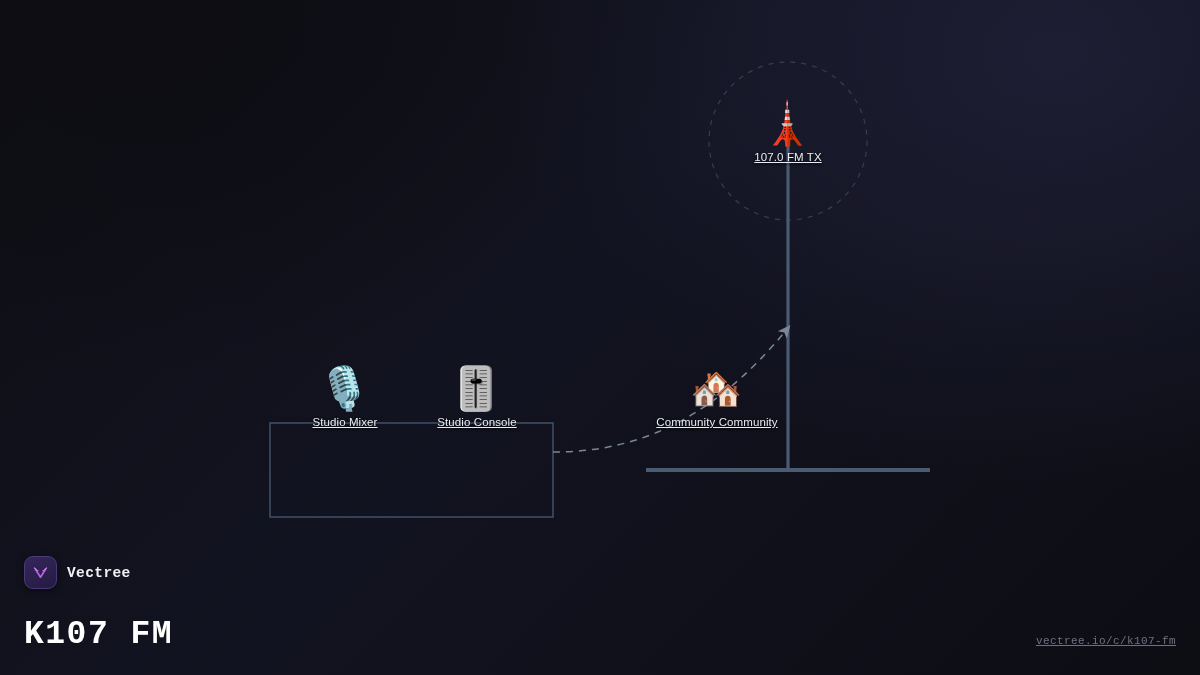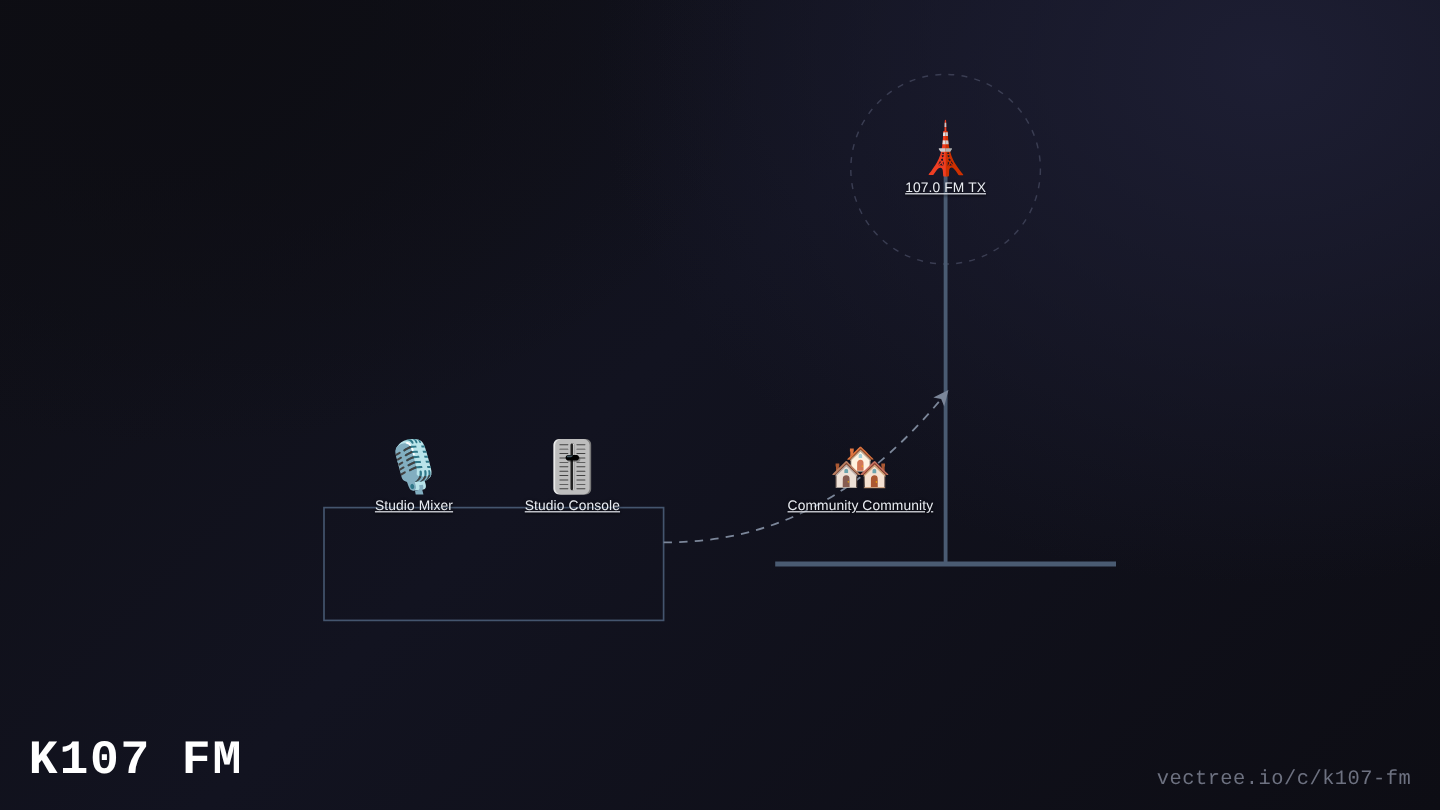--- a/index.html
+++ b/index.html
@@ -77,36 +77,37 @@
     box-shadow: 0 2px 6px rgba(0,0,0,0.5);
   }
   .brandname {
     font-family: "Liberation Mono", "DejaVu Sans Mono", monospace;
     font-size: 14.5px;
     font-weight: bold;
     color: #eef0f5;
     letter-spacing: 0.4px;
   }
   #bigtitle {
-    margin-top: 11px;
+    margin-top: 28px;
     font-family: "Liberation Mono", "DejaVu Sans Mono", monospace;
-    font-size: 40px;
+    font-size: 33px;
     font-weight: bold;
     color: #ffffff;
     letter-spacing: 1.5px;
     line-height: 36px;
   }
   #urltag {
     position: absolute;
     right: 24px;
-    bottom: 16px;
+    bottom: 28px;
     font-family: "Liberation Mono", "DejaVu Sans Mono", monospace;
-    font-size: 17px;
+    font-size: 11px;
     color: #6d7180;
     letter-spacing: 0.4px;
+    text-decoration: underline;
   }
 </style>
 </head>
 <body>
 
 <div id="stage">
 
   <svg id="canvas" viewBox="0 0 1200 675" xmlns="http://www.w3.org/2000/svg">
     <defs>
       <marker id="arrowhead" markerWidth="9" markerHeight="9" refX="6" refY="4.5" orient="auto">
@@ -139,18 +140,29 @@
     <span class="glyph">🎚️</span>
     <span class="nlabel">Studio Console</span>
   </div>
 
   <div class="node" style="left:717px; top:365px;">
     <span class="glyph">🏘️</span>
     <span class="nlabel">Community Community</span>
   </div>
 
   <div id="footer">
+    <div class="brandrow">
+      <span class="logo-badge">
+        <svg width="19" height="19" viewBox="0 0 24 24" xmlns="http://www.w3.org/2000/svg">
+          <path d="M5.5 7.5 L12 18 L18.5 7.5" fill="none" stroke="#c060e8" stroke-width="2.1" stroke-linecap="round" stroke-linejoin="round"></path>
+          <path d="M4.2 6.2 L6.8 8.8 M19.8 6.2 L17.2 8.8" stroke="#e07af0" stroke-width="1.4" stroke-linecap="round"></path>
+          <circle cx="8.6" cy="9.6" r="0.9" fill="#e79bf5"></circle>
+          <circle cx="15.4" cy="9.6" r="0.9" fill="#e79bf5"></circle>
+        </svg>
+      </span>
+      <span class="brandname">Vectree</span>
+    </div>
     <div id="bigtitle">K107 FM</div>
   </div>
 
   <div id="urltag">vectree.io/c/k107-fm</div>
 
 </div>
 
 </body></html>

